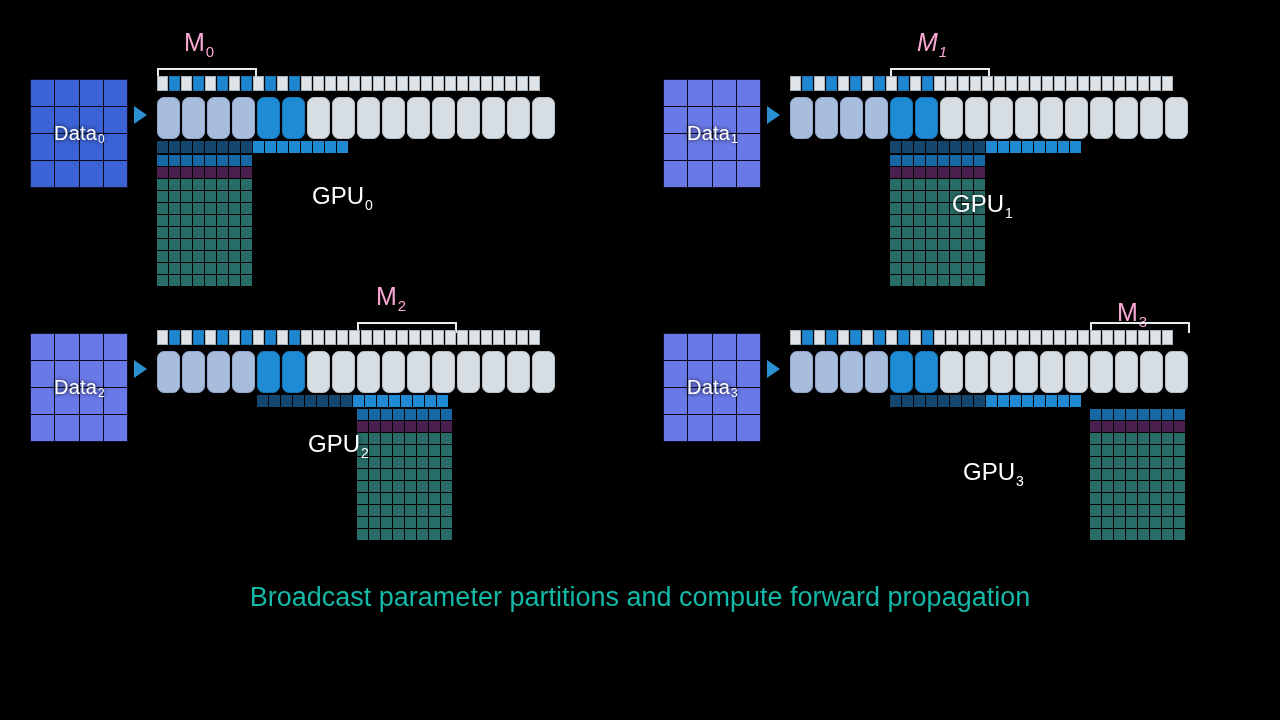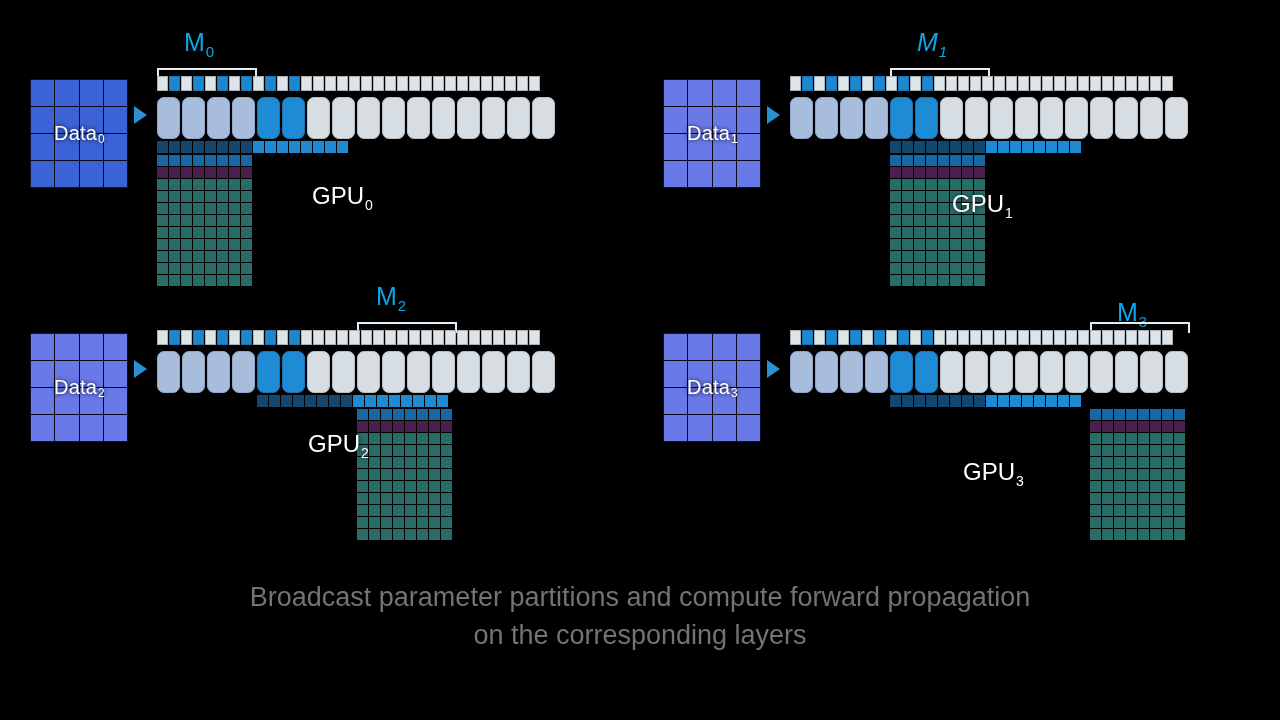--- a/index.html
+++ b/index.html
@@ -117,21 +117,21 @@
   
   .bracket {
     position: absolute;
     height: 11px;
     border-top: 2px solid #e9ecef;
     border-left: 2px solid #e9ecef;
     border-right: 2px solid #e9ecef;
   }
   .m-label {
     position: absolute;
-    color: #0ea5e9;
+    color: #f9a8d4;
     font-size: 25px;
     white-space: nowrap;
   }
   .m-label sub {
     font-size: 15px;
     vertical-align: baseline;
     position: relative;
     top: 6px;
     left: 1px;
   }
@@ -151,21 +151,21 @@
     top: 6px;
     left: 1px;
   }
 
   
   .caption {
     position: absolute;
     left: 0;
     width: 1280px;
     text-align: center;
-    color: #737373;
+    color: #14b8a6;
     font-size: 27px;
     line-height: 38px;
     font-family: "Liberation Sans", sans-serif;
   }
   .caption .line { display: block; }
 </style>
 </head>
 <body>
 
 <div id="stage">
@@ -1025,16 +1025,15 @@
           <div class="act-cell teal"></div>
           <div class="act-cell teal"></div>
         </div>
       </div>
 
     <div class="gpu-label" style="left:963px; top:430px;margin-top:28px;"><span>GPU</span><sub>3</sub></div>
   </div>
 
   <div class="caption" style="top:578px;">
     <span class="line">Broadcast parameter partitions and compute forward propagation</span>
-    <span class="line">on the corresponding layers</span>
   </div>
 
 </div>
 
 </body></html>

